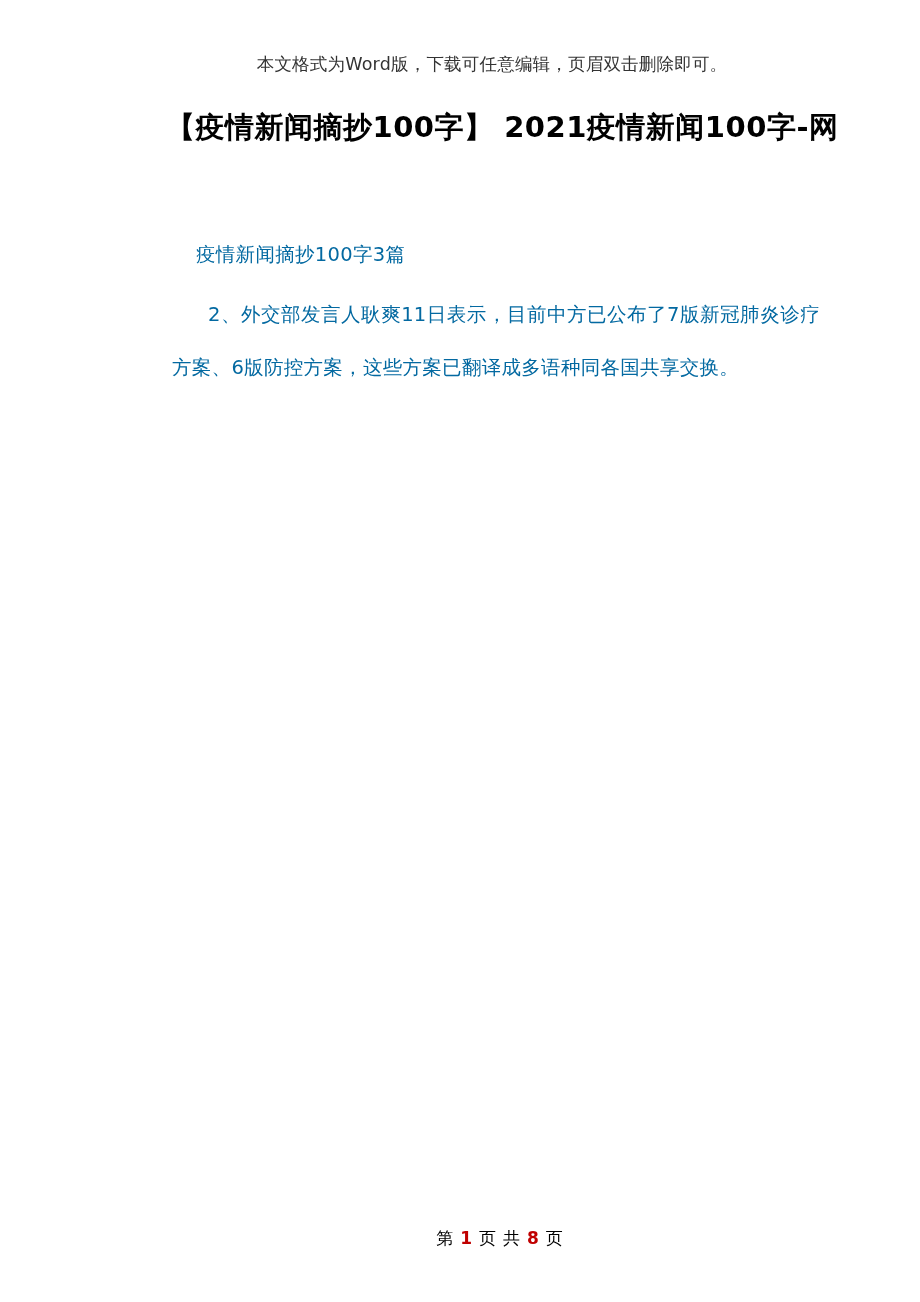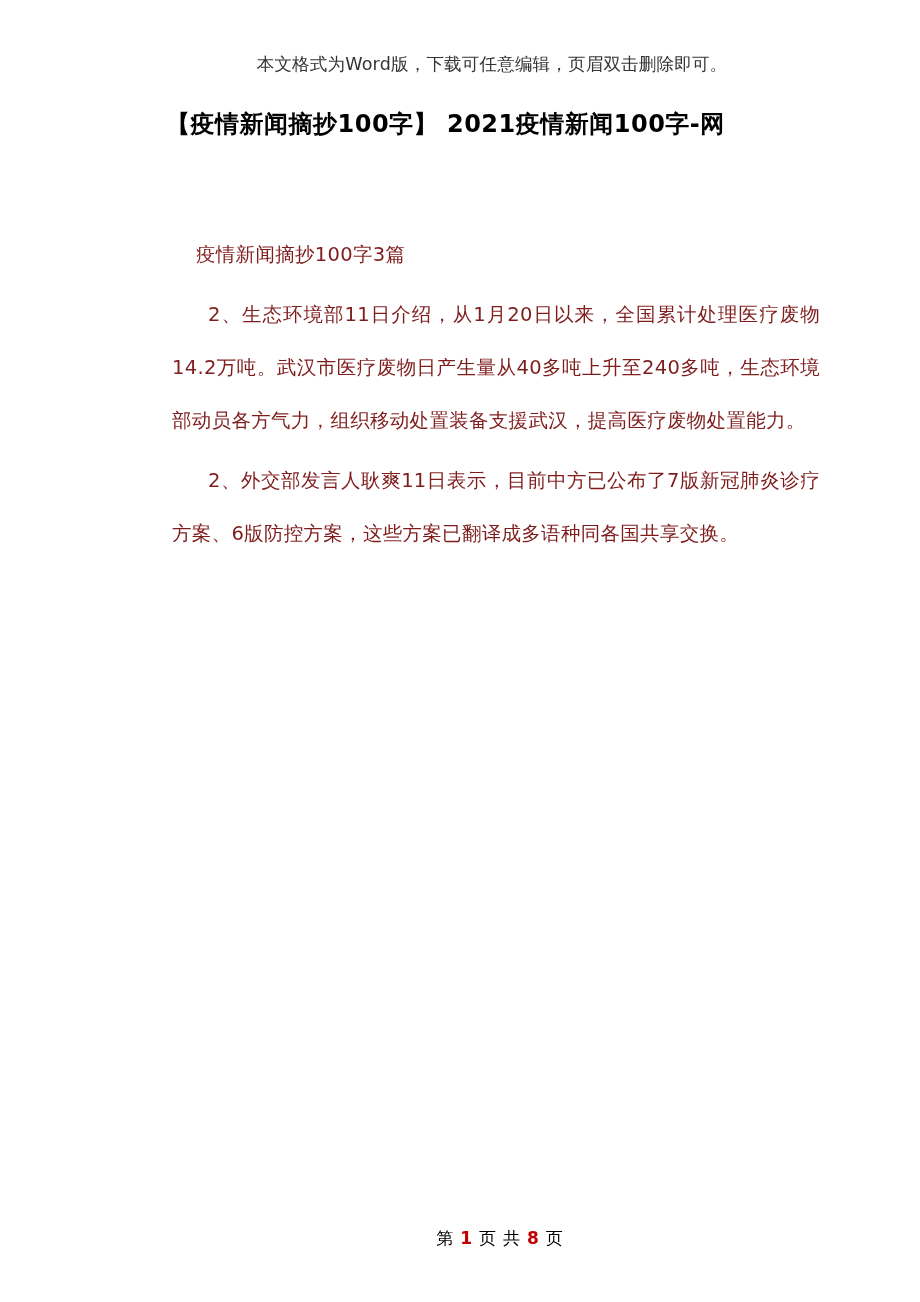--- a/index.html
+++ b/index.html
@@ -33,36 +33,36 @@
     font-size: 17.5px;
     color: #333333;
     letter-spacing: 0.2px;
   }
   .doc-title {
     position: absolute;
     top: 108px;
     left: 134px;
     width: 700px;
     font-family: "DejaVu Sans", sans-serif;
-    font-size: 24px;
+    font-size: 29px;
     font-weight: bold;
     color: #000000;
     letter-spacing: 0.5px;
   }
   .body-text {
     position: absolute;
     top: 228px;
     left: 140px;
     width: 648px;
   }
   .para {
     font-family: "DejaVu Sans", sans-serif;
     font-size: 19.5px;
     line-height: 53px;
-    color: #7f1d1d;
+    color: #0369a1;
     text-align: justify;
     margin: 0 0 7px 0;
     letter-spacing: 0.3px;
   }
   .para.indent-1 {
     text-indent: 24px;
   }
   .para.indent-2 {
     text-indent: 36px;
   }
@@ -91,21 +91,20 @@
 <body>
 
 <div class="page">
 
   <div class="header-note">本文格式为Word版，下载可任意编辑，页眉双击删除即可。</div>
 
   <div class="doc-title">【疫情新闻摘抄100字】 2021疫情新闻100字-网</div>
 
   <div class="body-text">
     <p class="para indent-1">疫情新闻摘抄100字3篇</p>
-    <p class="para indent-2">2、生态环境部11日介绍，从1月20日以来，全国累计处理医疗废物14.2万吨。武汉市医疗废物日产生量从40多吨上升至240多吨，生态环境部动员各方气力，组织移动处置装备支援武汉，提高医疗废物处置能力。</p>
     <p class="para indent-2">2、外交部发言人耿爽11日表示，目前中方已公布了7版新冠肺炎诊疗方案、6版防控方案，这些方案已翻译成多语种同各国共享交换。</p>
   </div>
 
   <div class="footer">
     <span>第</span><span class="sep"></span><span class="pg-num">1</span><span class="sep"></span><span>页</span><span class="sep"></span><span>共</span><span class="sep"></span><span class="pg-num">8</span><span class="sep"></span><span>页</span>
   </div>
 
 </div>
 
 </body></html>

